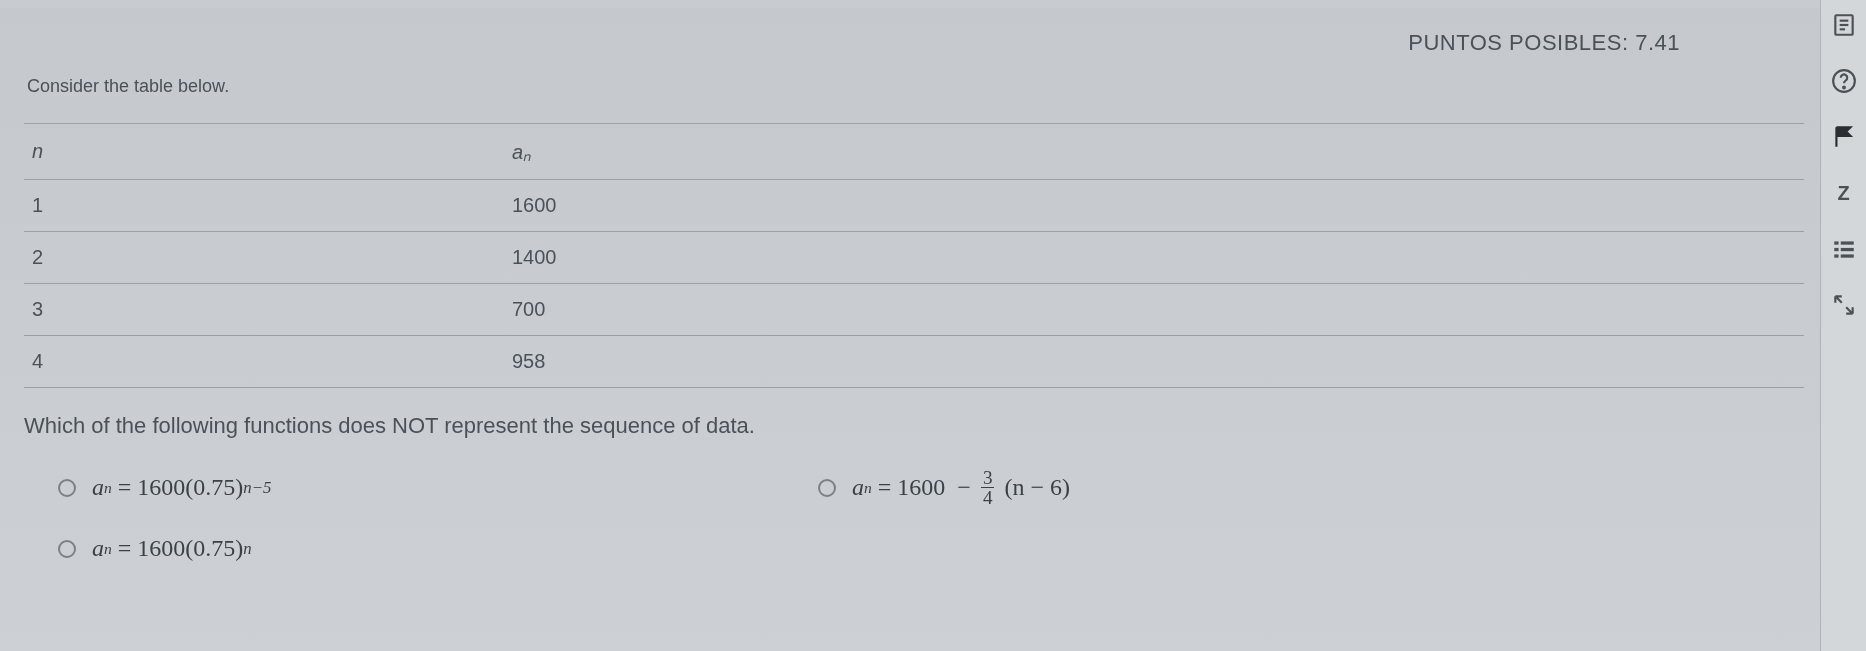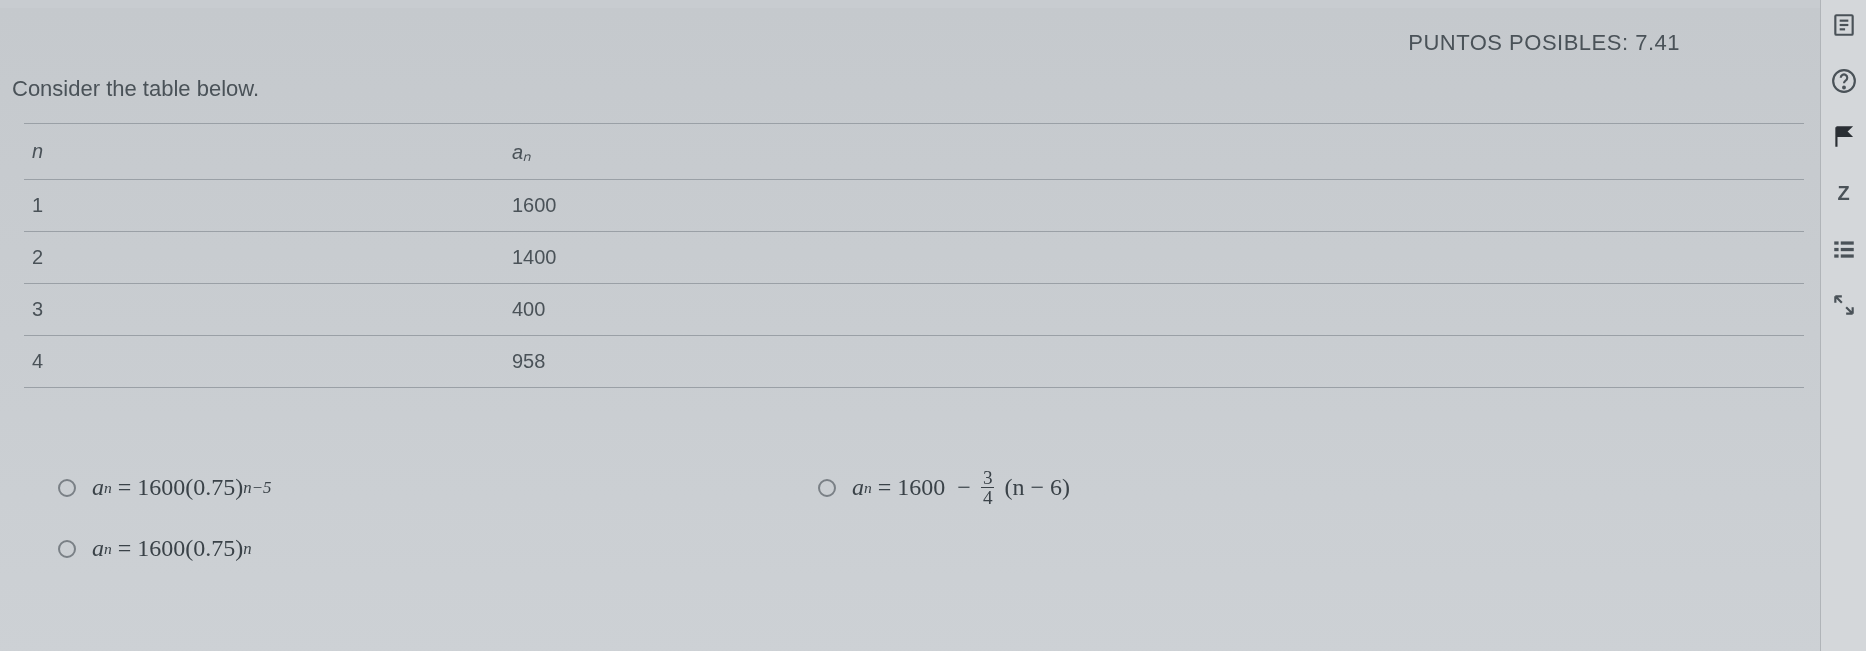--- a/index.html
+++ b/index.html
@@ -29,22 +29,22 @@
     position: absolute;
     top: 22px;
     right: 140px;
     font-size: 22px;
     color: #4a5258;
     letter-spacing: 0.5px;
   }
   .prompt-text {
     position: absolute;
     top: 68px;
-    left: 12px;
-    font-size: 22px;
+    left: 27px;
+    font-size: 18px;
     color: #4a5258;
   }
   .data-table {
     position: absolute;
     top: 115px;
     left: 24px;
     width: 1780px;
     border-collapse: collapse;
   }
   .data-table tr {
@@ -195,29 +195,30 @@
     <tr>
       <td>1</td>
       <td>1600</td>
     </tr>
     <tr>
       <td>2</td>
       <td>1400</td>
     </tr>
     <tr>
       <td>3</td>
-      <td>400</td>
+      <td>700</td>
     </tr>
     <tr>
       <td>4</td>
       <td>958</td>
     </tr>
   </tbody>
     </table>
 
+  <div class="question-text">Which of the following functions does NOT represent the sequence of data.</div>
 
   <div class="options-area">
     <div class="option-row">
       <div class="option-left">
         <div class="radio"></div>
         <div class="formula">
           a<sub>n</sub>&nbsp;<span class="rm">=</span>&nbsp;<span class="rm">1600</span><span class="rm">(</span><span class="rm">0.75</span><span class="rm">)</span><sup>n−5</sup>
         </div>
       </div>
       <div class="option-right">

